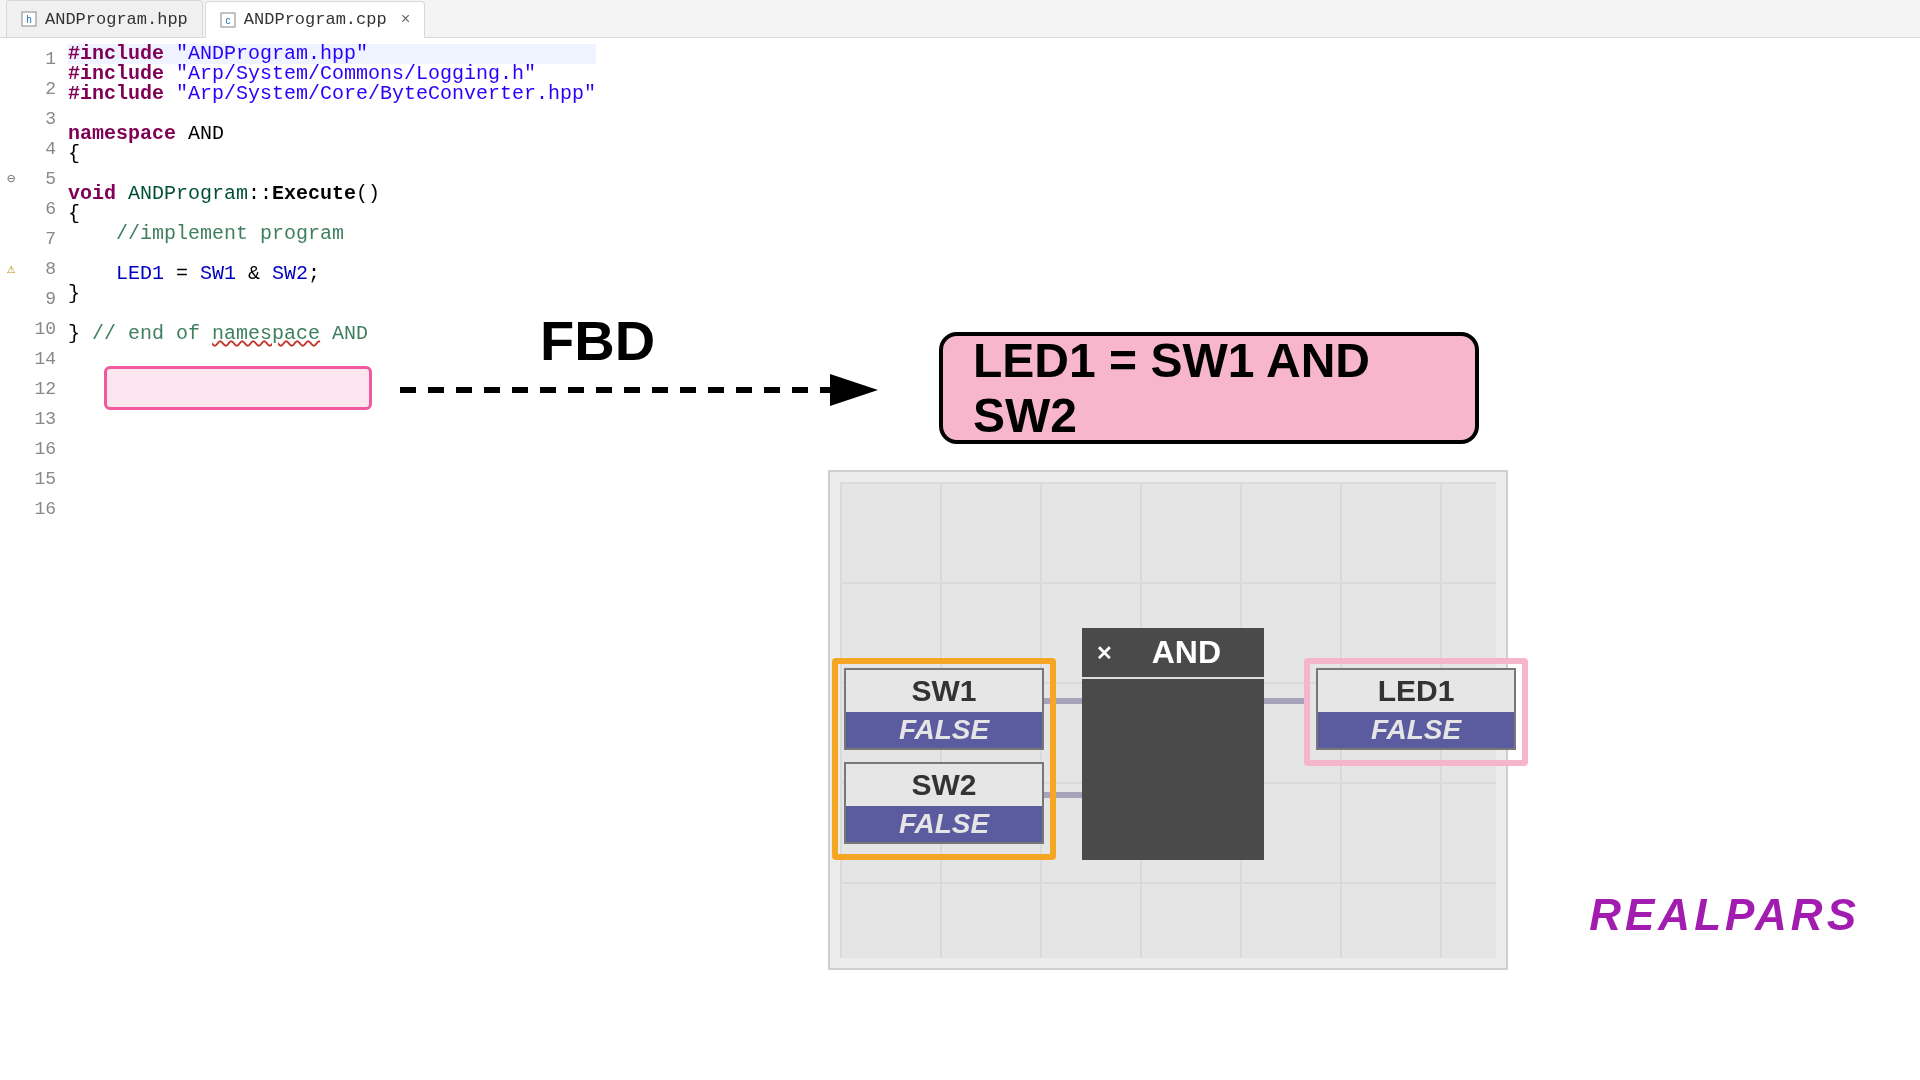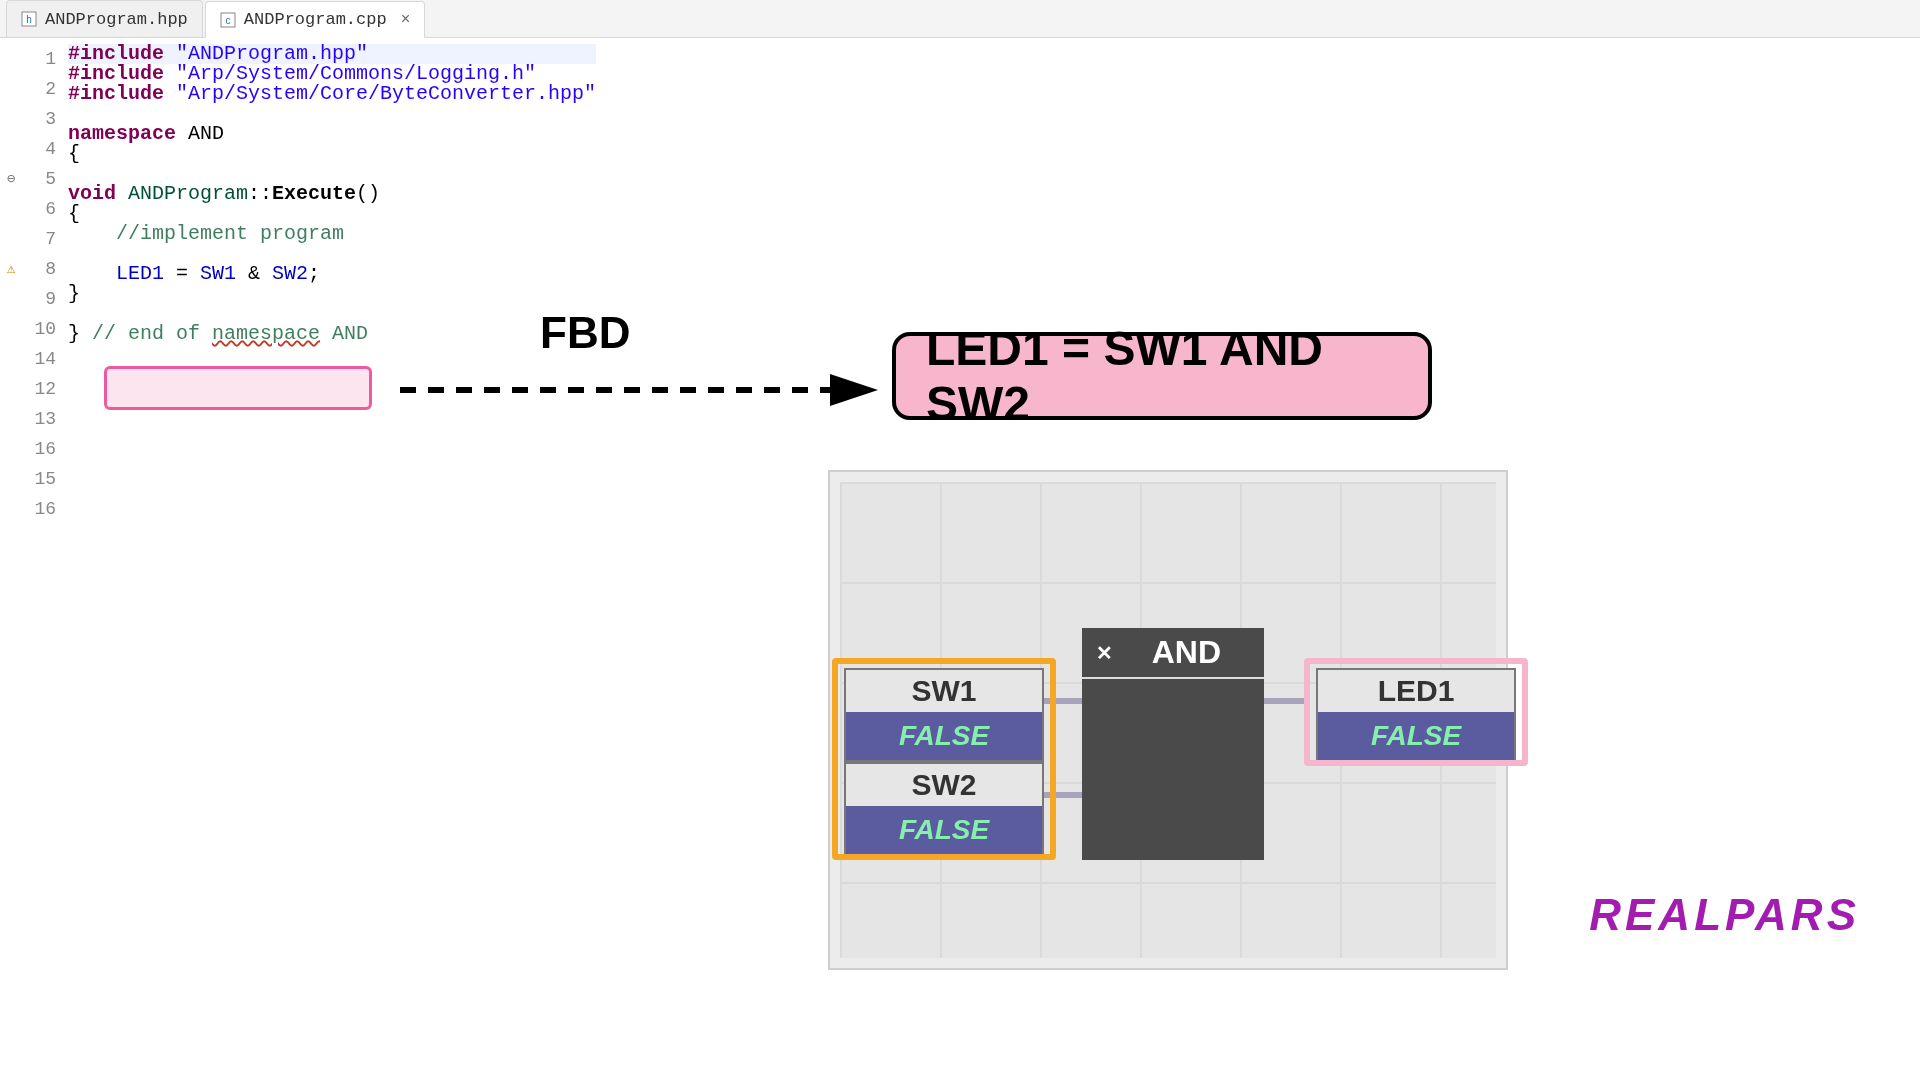--- a/index.html
+++ b/index.html
@@ -99,21 +99,21 @@
     position: absolute;
     border: 3px solid #ef5a9f;
     border-radius: 6px;
     background: rgba(247,180,210,0.35);
   }
   
   .fbd-label {
     position:absolute;
     font-family: Arial, sans-serif;
     font-weight: 900;
-    font-size: 44px;
+    font-size: 56px;
     color:#000;
   }
   .arrow-svg { position:absolute; }
   .fbd-pink-callout {
     position:absolute;
     background:#f7b6cb;
     border:4px solid #000;
     border-radius:18px;
     color:#000;
     font-family: Arial, sans-serif;
@@ -163,26 +163,26 @@
   .var-name {
     background:#e6e6e6;
     color:#333;
     font-size:30px;
     font-weight:700;
     text-align:center;
     padding:4px 0;
   }
   .var-val {
     background:#5b5ca0;
-    color:#86efac;
+    color:#e5e5e5;
     font-size:28px;
     font-style:italic;
     font-weight:700;
     text-align:center;
-    padding:8px 0;
+    padding:2px 0;
   }
   .hl-orange {
     position:absolute;
     border:6px solid #f5a623;
     border-radius:4px;
     pointer-events:none;
   }
   .hl-pink {
     position:absolute;
     border:6px solid #f5b6cb;
@@ -267,21 +267,21 @@
   <div class="code" id="code"><div class="line hl-line1"><span class="dir">#include </span><span class="str">"ANDProgram.hpp"</span></div><div class="line"><span class="dir">#include </span><span class="str">"Arp/System/Commons/Logging.h"</span></div><div class="line"><span class="dir">#include </span><span class="str">"Arp/System/Core/ByteConverter.hpp"</span></div><div class="line"></div><div class="line"><span class="kw">namespace</span><span class="sym"> AND</span></div><div class="line"><span class="sym">{</span></div><div class="line"></div><div class="line"><span class="kw">void</span><span class="sym"> </span><span class="type">ANDProgram</span><span class="sym">::</span><span class="func">Execute</span><span class="sym">()</span></div><div class="line"><span class="sym">{</span></div><div class="line"><span class="sym">    </span><span class="com">//implement program</span></div><div class="line"></div><div class="line"><span class="sym">    </span><span class="blueid">LED1</span><span class="sym"> = </span><span class="blueid">SW1</span><span class="sym"> &amp; </span><span class="blueid">SW2</span><span class="sym">;</span></div><div class="line"><span class="sym">}</span></div><div class="line"></div><div class="line"><span class="sym">} </span><span class="com">// end of </span><span class="com wavy">namespace</span><span class="com"> AND</span></div><div class="line"></div><div class="pink-box" style="left: 40px; top: 328px; width: 268px; height: 44px;"></div></div>
 </div>
 
 <div class="fbd-label" style="left:540px; top:308px;">FBD</div>
 
 <svg class="arrow-svg" style="left:400px; top:370px;" width="480" height="40">
   <line x1="0" y1="20" x2="430" y2="20" stroke="#000" stroke-width="6" stroke-dasharray="16 12"></line>
   <polygon points="430,4 478,20 430,36" fill="#000"></polygon>
 </svg>
 
-<div class="fbd-pink-callout" style="left:892px; top:332px; width:540px; height:88px;">LED1 = SW1 AND SW2</div>
+<div class="fbd-pink-callout" style="left:939px; top:332px; width:540px; height:112px;">LED1 = SW1 AND SW2</div>
 
 <div class="fbd-area" style="left:828px; top:470px; width:680px; height:500px;">
   <div class="fbd-grid"></div>
 
   <div class="and-block" style="left:252px; top:156px; width:182px; height:232px;">
     <div class="and-title">
       <span class="ico">✕</span>
       <span style="flex:1; text-align:center;">AND</span>
     </div>
   </div>

